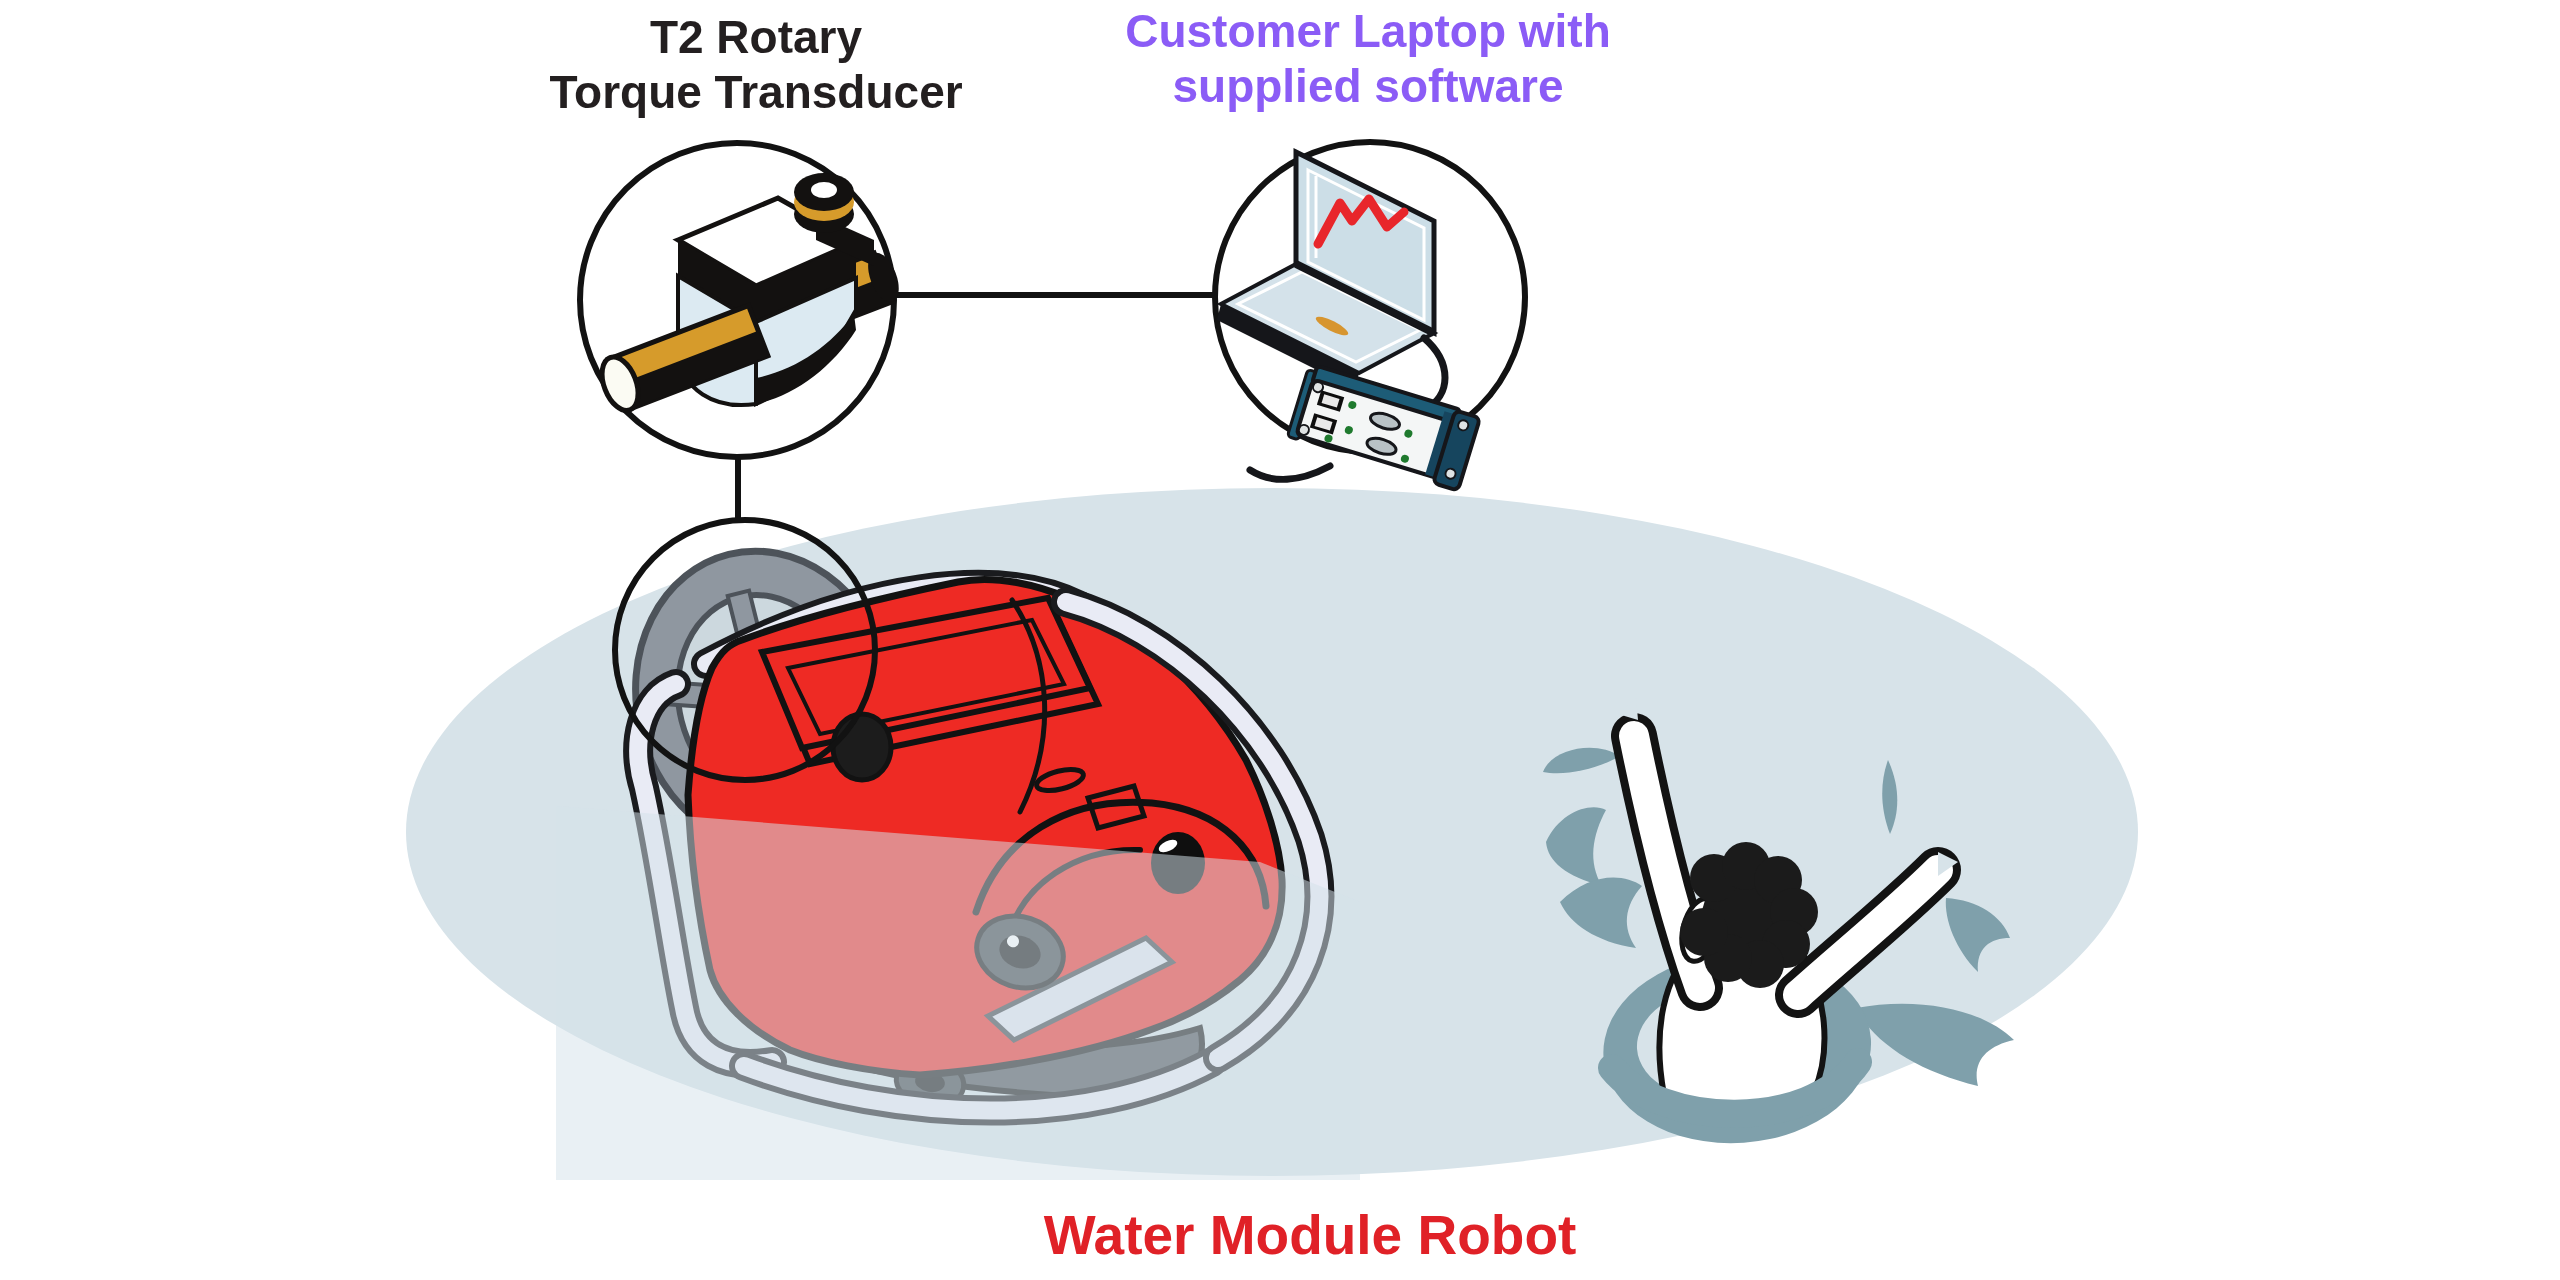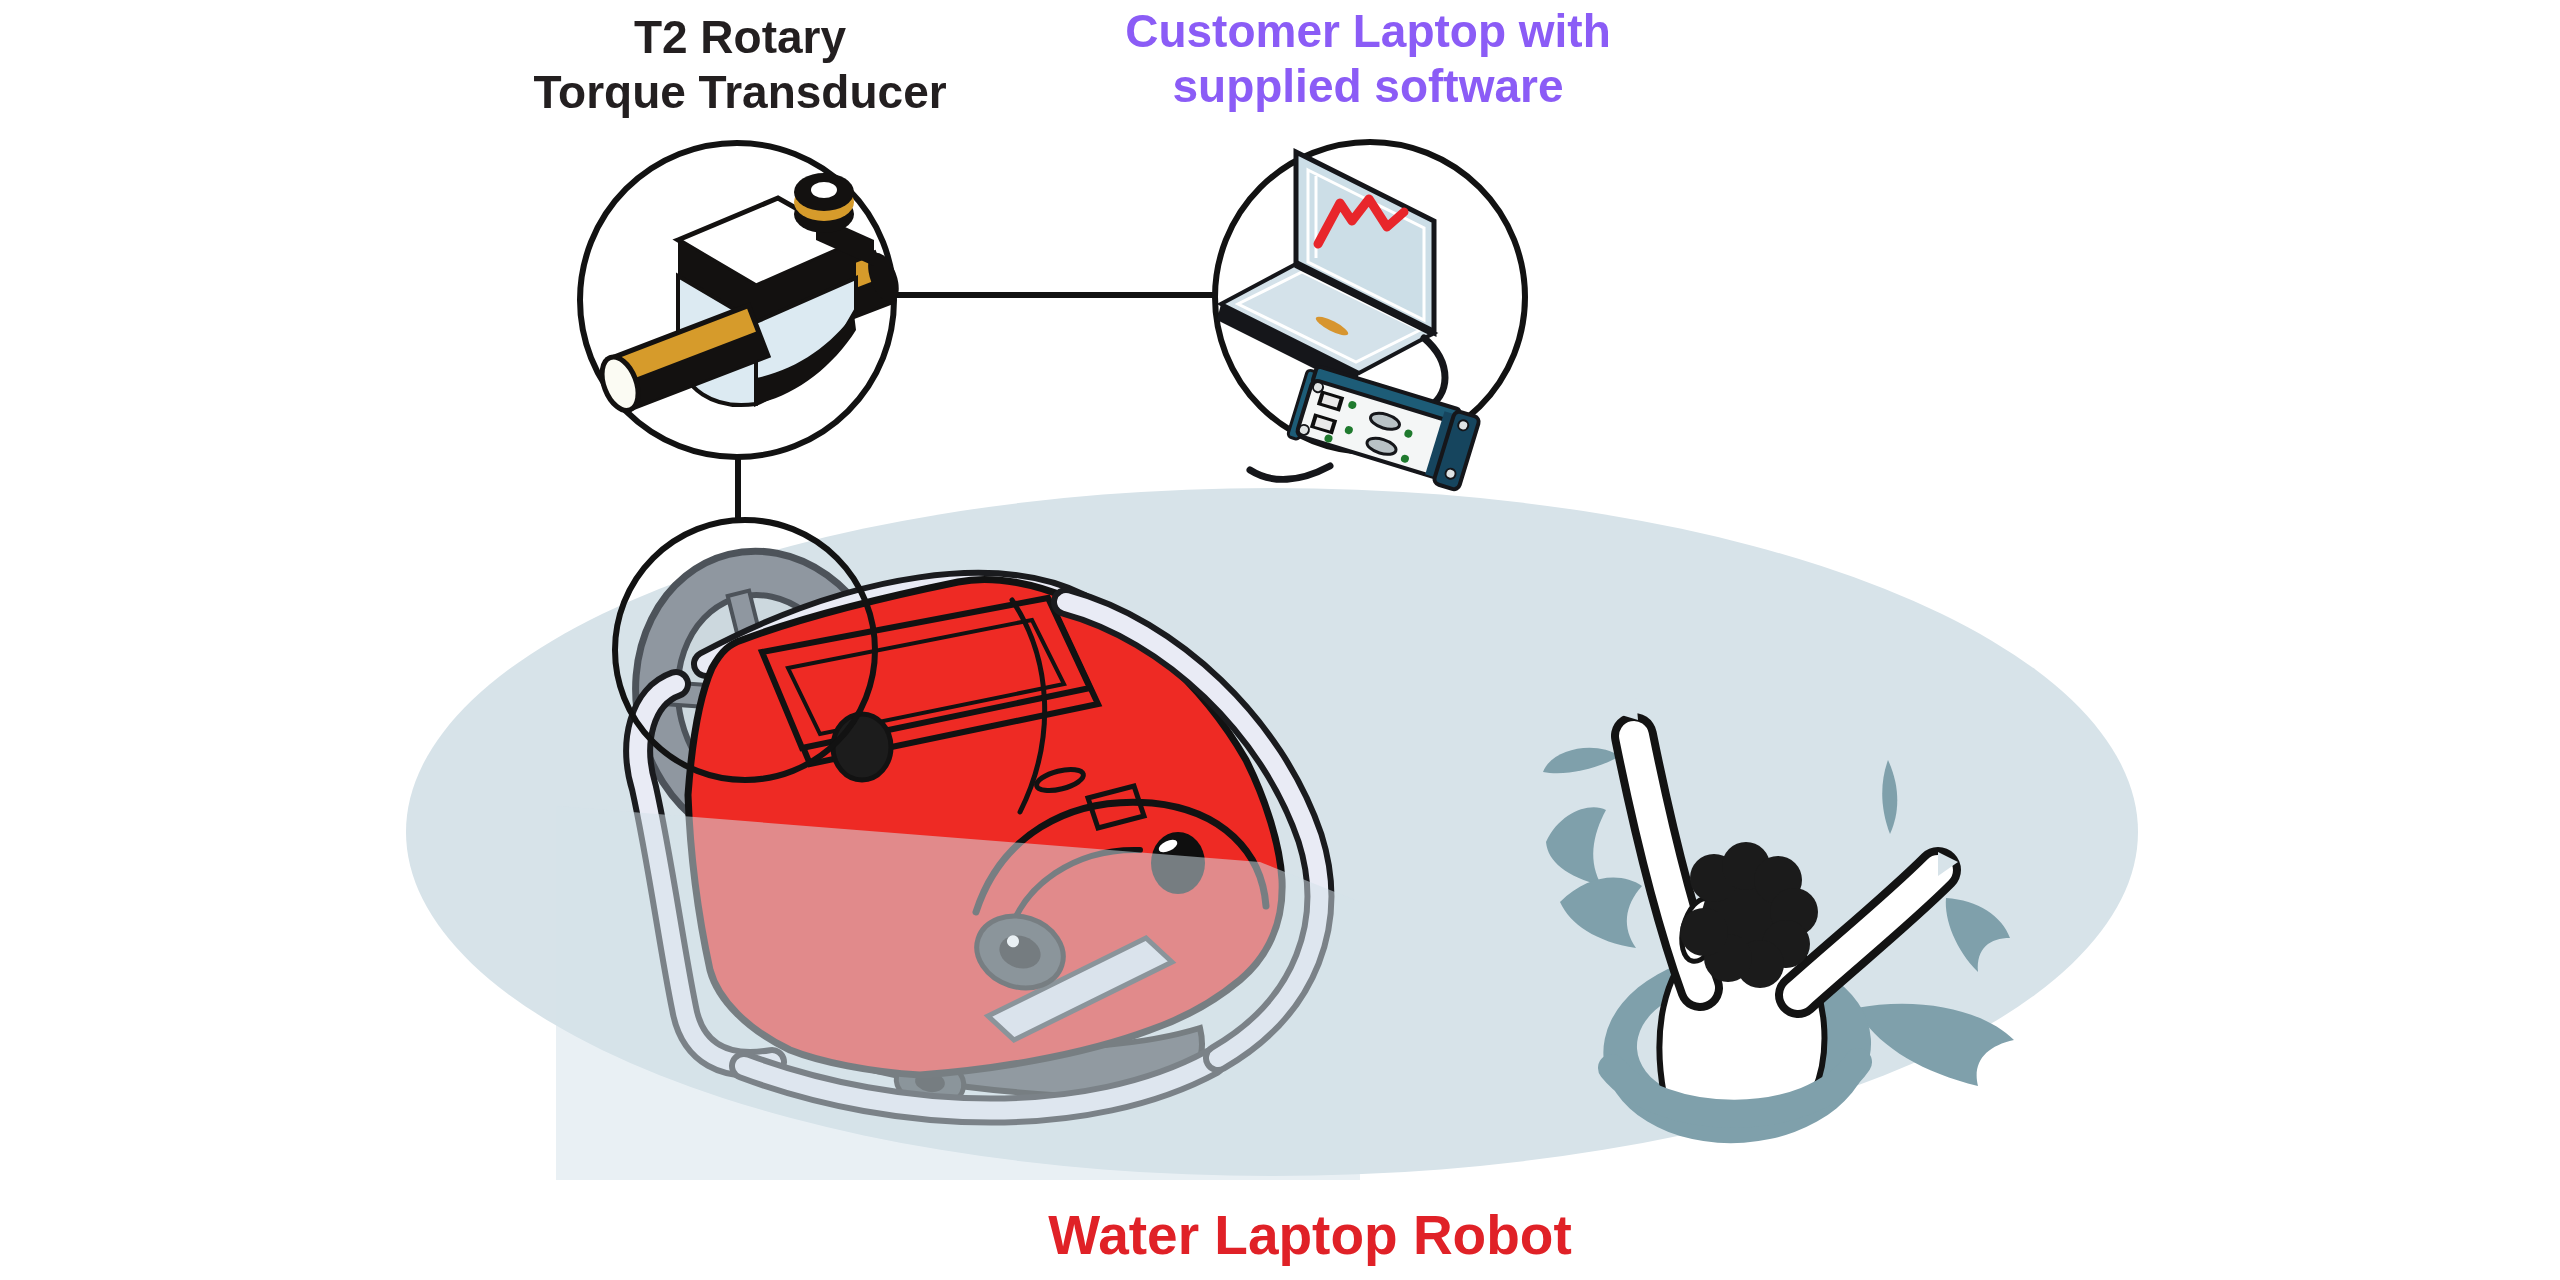--- a/index.html
+++ b/index.html
@@ -224,22 +224,22 @@
         <circle cx="1760" cy="964" r="24"></circle>
         <circle cx="1728" cy="958" r="24"></circle>
         <circle cx="1704" cy="932" r="24"></circle>
       </g>
     </g>
 
     <path d="M 1612,1068 C 1660,1128 1810,1132 1858,1062" fill="none" stroke="#7fa0ab" stroke-width="28" stroke-linecap="round"></path>
   </g>
 </svg>
 
-<div class="label" style="left:420px;top:10px;width:640px;color:#231f20">T2 Rotary
+<div class="label" style="left:436px;top:10px;width:640px;color:#231f20">T2 Rotary
 Torque Transducer</div>
 
 <div class="label" style="left:1048px;top:4px;width:640px;color:#8b5cf6">Customer Laptop with
 supplied software</div>
 
 
-<div class="label title" style="left:910px;top:1202px;width:800px;color:#e02127">Water Laptop Robot</div>
+<div class="label title" style="left:910px;top:1202px;width:800px;color:#e02127">Water Module Robot</div>
 
 </div>
 
 </body></html>

